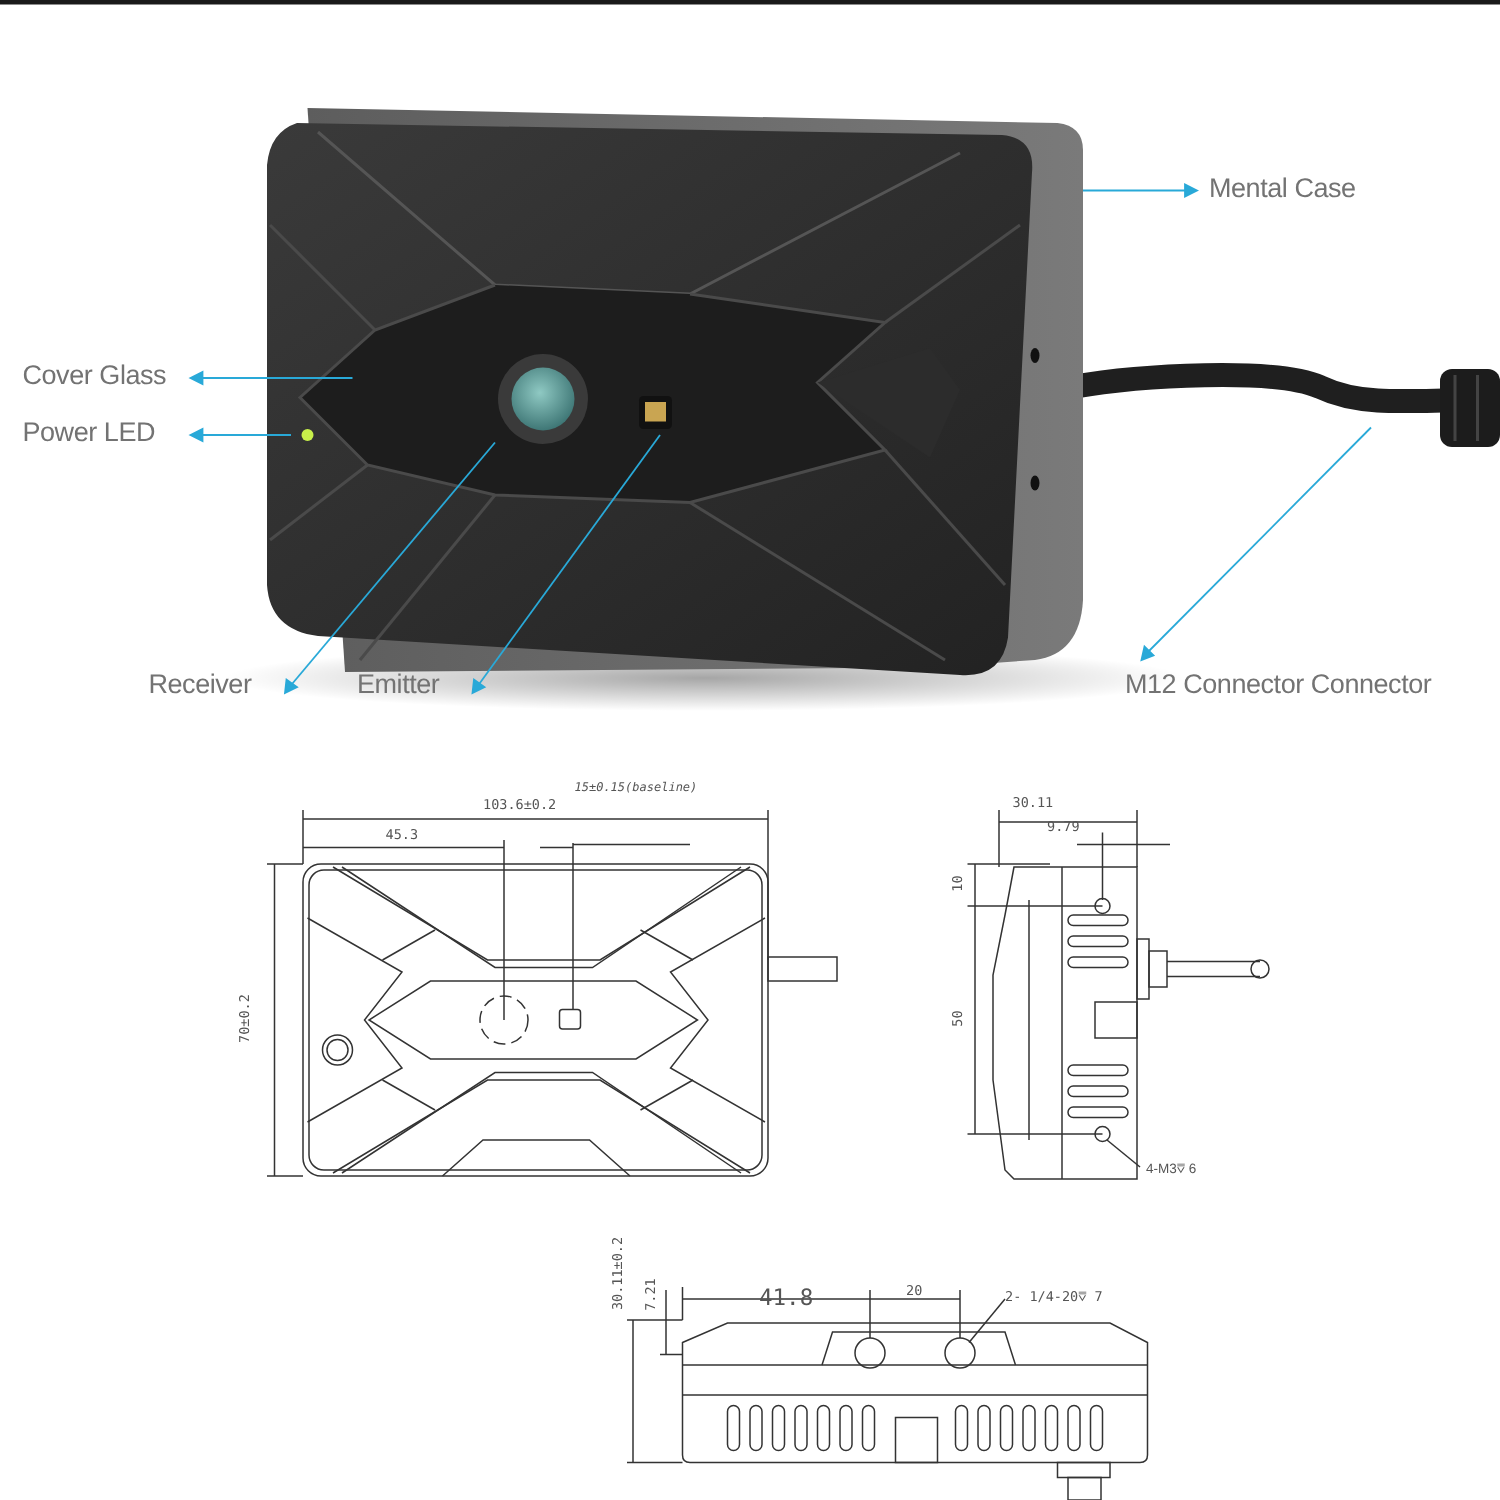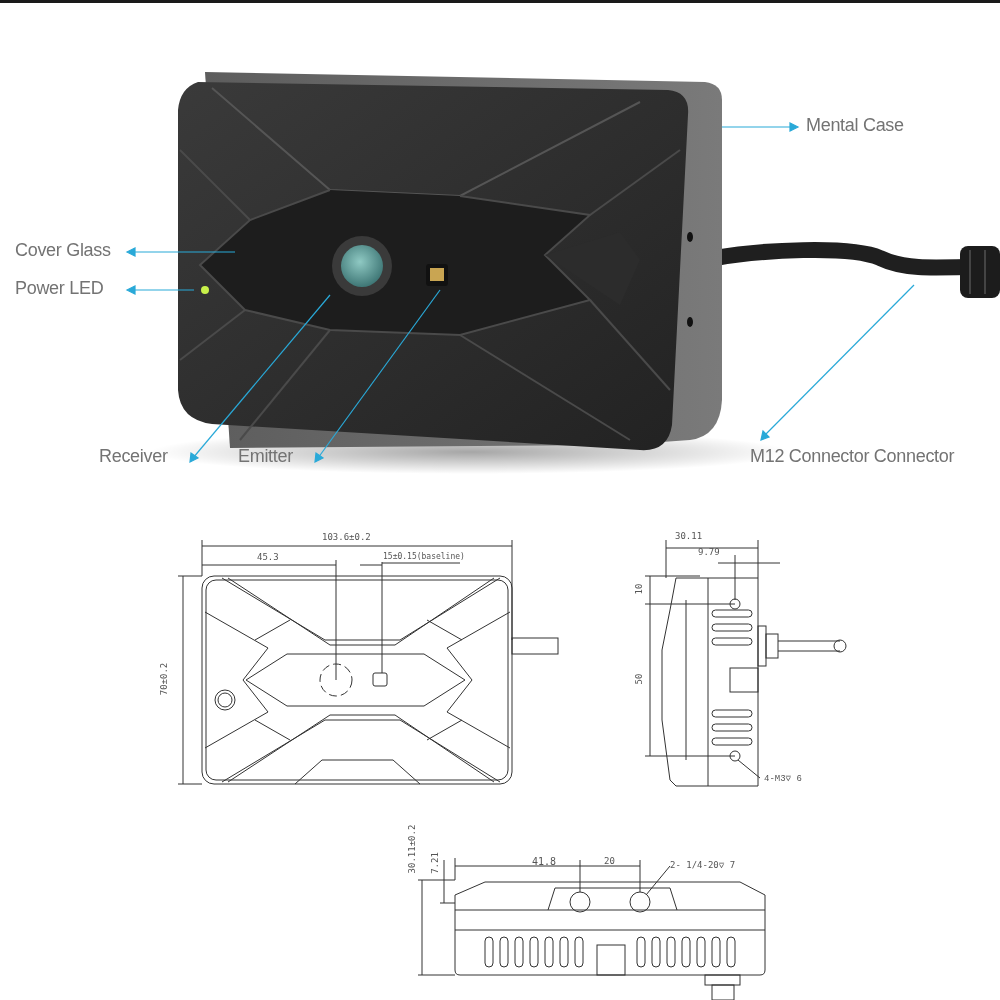--- a/index.html
+++ b/index.html
@@ -201,26 +201,26 @@
       <line x1="640" y1="860" x2="640" y2="892"></line>
       <line x1="580" y1="866" x2="640" y2="866"></line>
       <line x1="646" y1="895" x2="670" y2="866"></line>
     </g>
   </g>
 
 </svg>
 
 <div style="position:absolute;left:322px;top:532px;font-family:'DejaVu Sans Mono',monospace;font-size:9px;color:#555;">103.6±0.2</div>
 <div style="position:absolute;left:257px;top:552px;font-family:'DejaVu Sans Mono',monospace;font-size:9px;color:#555;">45.3</div>
-<div style="position:absolute;left:383px;top:552px;font-family:'DejaVu Sans Mono',monospace;font-size:8px;color:#555;">15±0.15(baseline)</div>
+<div style="position:absolute;left:383px;top:520px;font-family:'DejaVu Sans Mono',monospace;font-size:8px;color:#555;font-style:italic;">15±0.15(baseline)</div>
 <div style="position:absolute;left:148px;top:674px;transform:rotate(-90deg);font-family:'DejaVu Sans Mono',monospace;font-size:9px;color:#555;">70±0.2</div>
 
 <div style="position:absolute;left:675px;top:531px;font-family:'DejaVu Sans Mono',monospace;font-size:9px;color:#555;">30.11</div>
 <div style="position:absolute;left:698px;top:547px;font-family:'DejaVu Sans Mono',monospace;font-size:9px;color:#555;">9.79</div>
 <div style="position:absolute;left:634px;top:584px;transform:rotate(-90deg);font-family:'DejaVu Sans Mono',monospace;font-size:9px;color:#555;">10</div>
 <div style="position:absolute;left:634px;top:674px;transform:rotate(-90deg);font-family:'DejaVu Sans Mono',monospace;font-size:9px;color:#555;">50</div>
-<div style="position:absolute;left:764px;top:774px;font-family:Liberation Mono, monospace;font-size:9px;color:#555;">4-M3⩢ 6</div>
+<div style="position:absolute;left:764px;top:774px;font-family:Liberation Sans, sans-serif;font-size:9px;color:#555;">4-M3⩢ 6</div>
 
 <div style="position:absolute;left:388px;top:844px;transform:rotate(-90deg);font-family:'DejaVu Sans Mono',monospace;font-size:9px;color:#555;">30.11±0.2</div>
 <div style="position:absolute;left:424px;top:858px;transform:rotate(-90deg);font-family:'DejaVu Sans Mono',monospace;font-size:9px;color:#555;">7.21</div>
-<div style="position:absolute;left:532px;top:856px;font-family:'DejaVu Sans Mono',monospace;font-size:10px;color:#555;">41.8</div>
+<div style="position:absolute;left:506px;top:856px;font-family:'DejaVu Sans Mono',monospace;font-size:15px;color:#555;">41.8</div>
 <div style="position:absolute;left:604px;top:856px;font-family:'DejaVu Sans Mono',monospace;font-size:9px;color:#555;">20</div>
 <div style="position:absolute;left:670px;top:860px;font-family:'DejaVu Sans Mono',monospace;font-size:9px;color:#555;">2- 1/4-20⩢ 7</div>
 
 </body></html>

